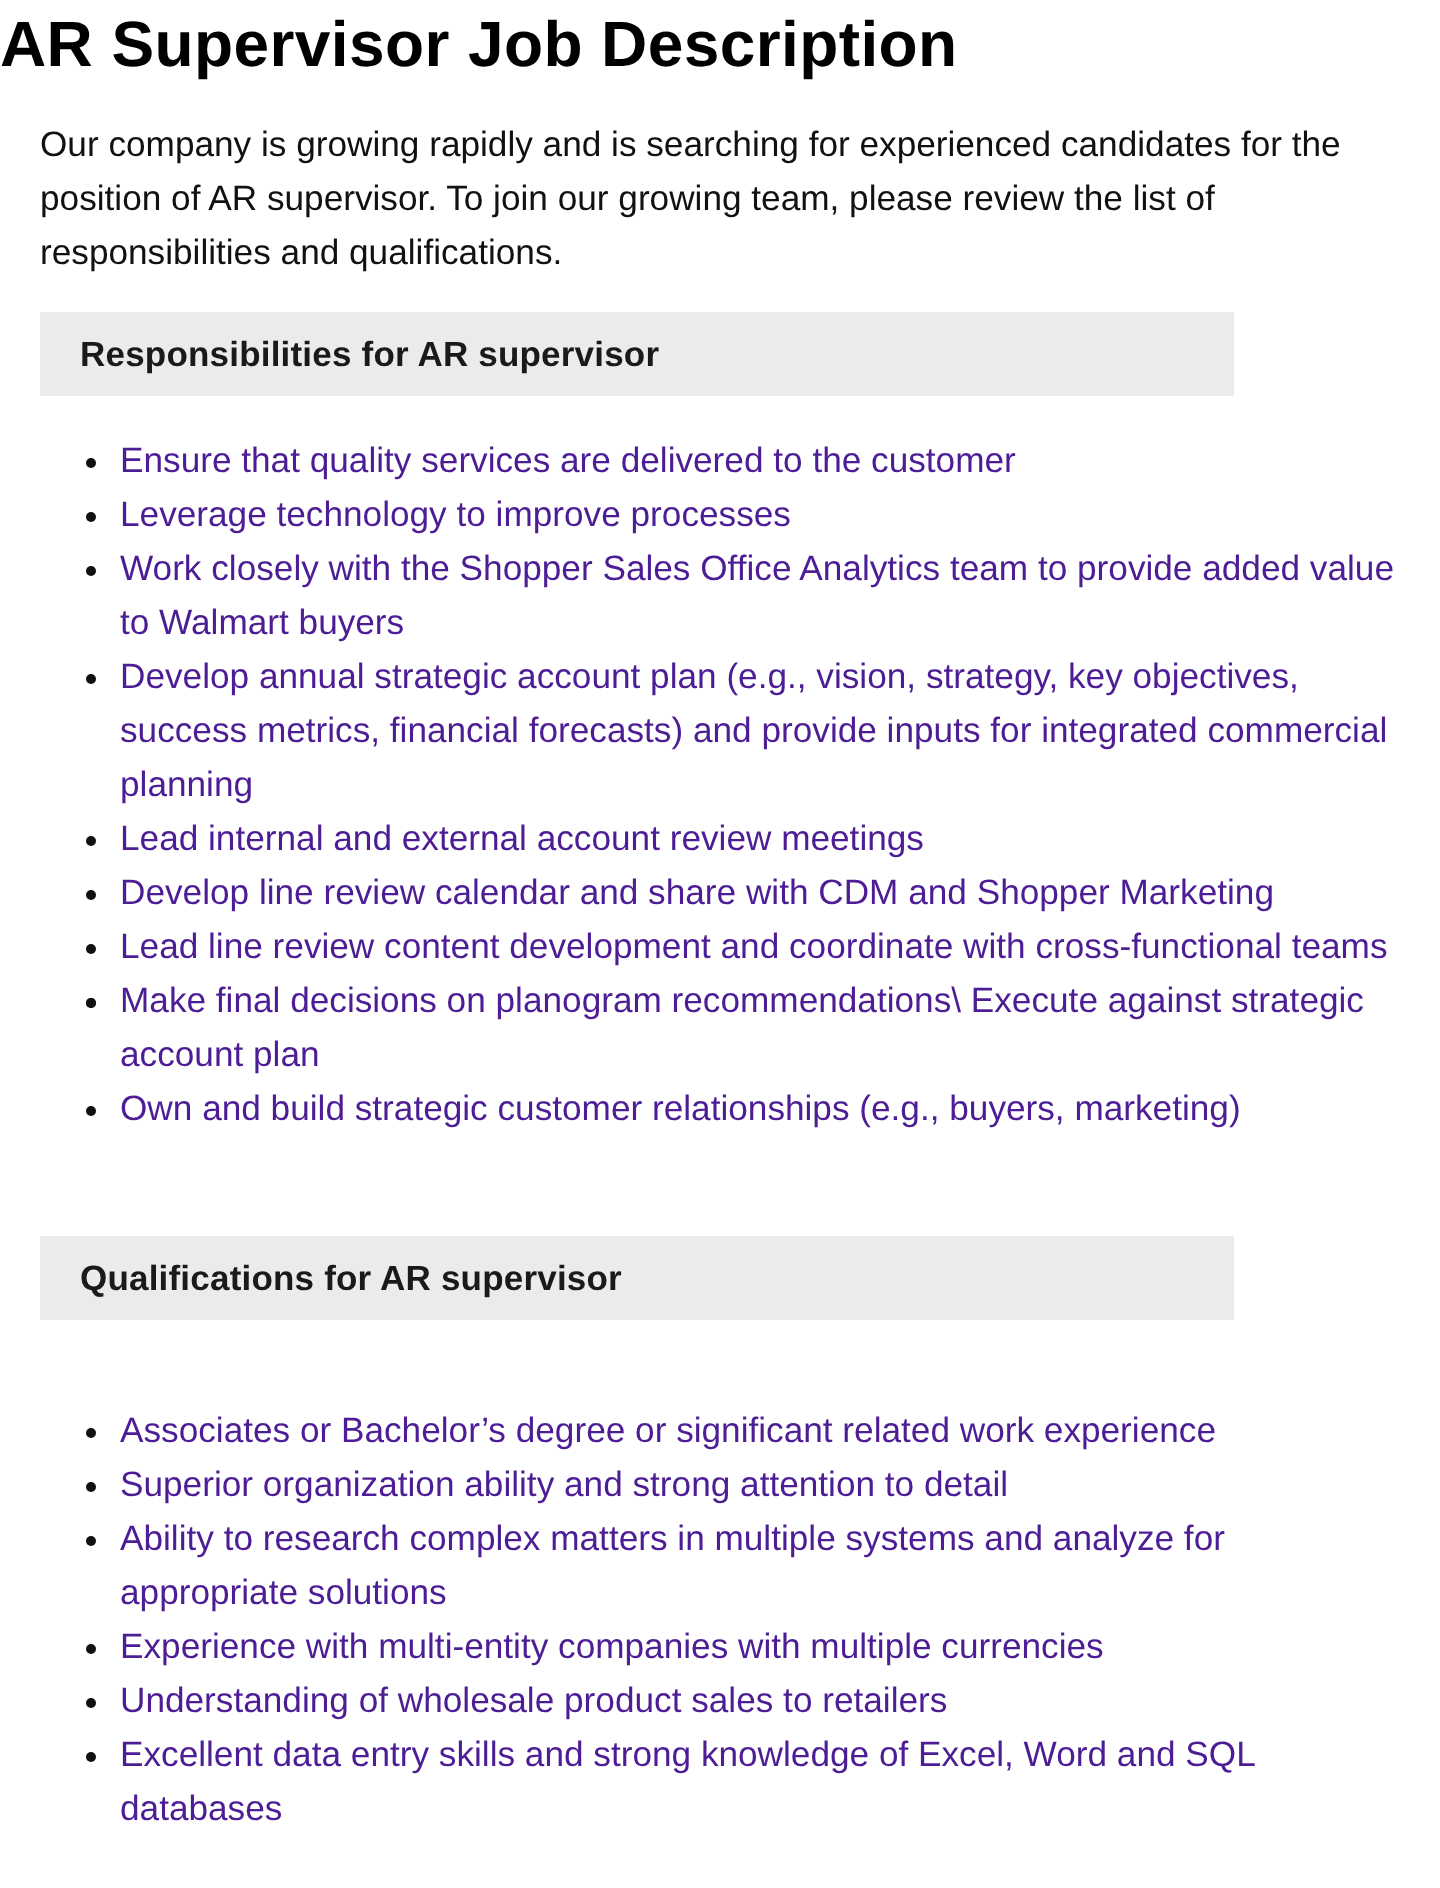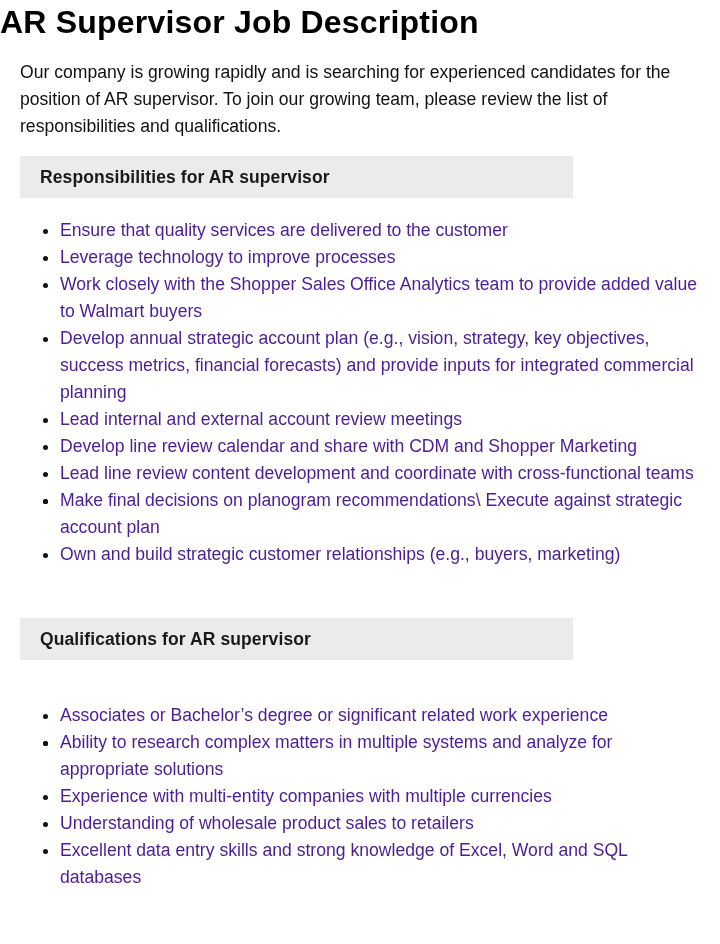--- a/index.html
+++ b/index.html
@@ -38,21 +38,21 @@
       top: 59px;
       width: 680px;
       margin: 0;
       font-size: 17.6px;
       line-height: 27px;
       color: #111111;
     }
     .section-header {
       position: absolute;
       left: 20px;
-      width: 553px;
+      width: 597px;
       height: 42px;
       background: #ebebeb;
       box-sizing: border-box;
       padding-left: 20px;
       display: flex;
       align-items: center;
     }
     .section-header h2 {
       margin: 0;
       font-size: 17.5px;
@@ -110,19 +110,19 @@
     <li><span class="bullet"></span></li>
     <li><span class="bullet"></span><span>Make final decisions on planogram recommendations\ Execute against strategic account plan</span></li>
     <li><span class="bullet"></span><span>Own and build strategic customer relationships (e.g., buyers, marketing)</span></li>
   </ul>
 
   <div class="section-header" id="qual-header">
     <h2>Qualifications for AR supervisor</h2>
   </div>
   <ul class="section-list" id="qual-list">
     <li><span class="bullet"></span><span>Associates or Bachelor’s degree or significant related work experience</span></li>
-    <li><span class="bullet"></span></li>
+    <li><span class="bullet"></span><span>Superior organization ability and strong attention to detail</span></li>
     <li><span class="bullet"></span><span>Ability to research complex matters in multiple systems and analyze for appropriate solutions</span></li>
     <li><span class="bullet"></span><span>Experience with multi-entity companies with multiple currencies</span></li>
     <li><span class="bullet"></span><span>Understanding of wholesale product sales to retailers</span></li>
     <li><span class="bullet"></span><span>Excellent data entry skills and strong knowledge of Excel, Word and SQL databases</span></li>
   </ul>
 </div>
 
 </body></html>

